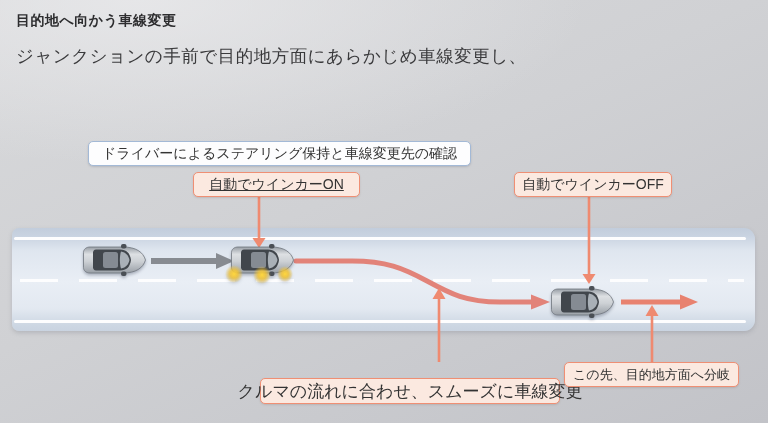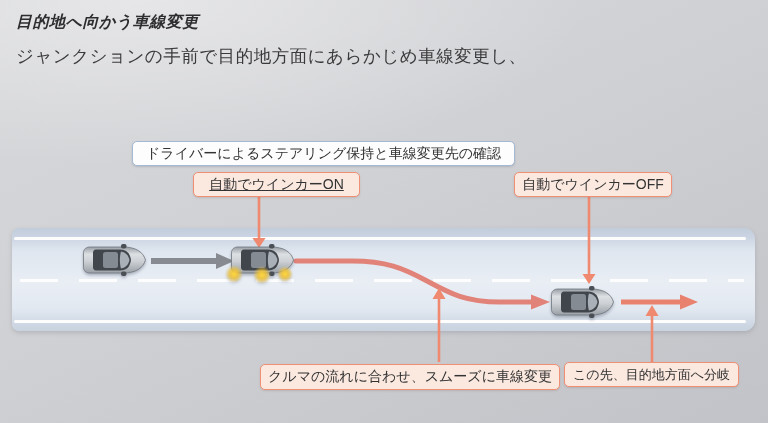--- a/index.html
+++ b/index.html
@@ -8,22 +8,22 @@
     width:768px;height:423px;
     overflow:hidden;
     font-family:"Liberation Sans","DejaVu Sans",sans-serif;
     background:
       radial-gradient(ellipse 90% 60% at 18% 0%, rgba(235,235,237,.75), rgba(235,235,237,0) 65%),
       linear-gradient(155deg,#d8d9db 0%,#d0d1d4 45%,#c2c3c8 100%);
     color:#333;
   }
   .title{
     position:absolute;left:16px;top:12px;
-    font-size:16px;font-weight:700;color:#2d2d2f;
-    letter-spacing:.5px;white-space:nowrap;font-style:italic;
+    font-size:14px;font-weight:700;color:#2d2d2f;
+    letter-spacing:.5px;white-space:nowrap;
   }
   .subtitle{
     position:absolute;left:16px;top:41px;
     font-size:17.5px;line-height:30px;color:#3a3a3c;
     letter-spacing:.5px;white-space:nowrap;
   }
   .callout{
     position:absolute;box-sizing:border-box;
     display:flex;align-items:center;justify-content:center;
     border-radius:5px;white-space:nowrap;
@@ -165,33 +165,33 @@
     <svg width="66" height="30" viewBox="0 0 66 30">
       <path d="M9,2 L42,2 C55,2 62,7 64.5,15 C62,23 55,28 42,28 L9,28 C5,28 2.5,25.5 2.5,22.5 L2.5,7.5 C2.5,4.5 5,2 9,2 Z" fill="url(#g-body)" stroke="#70767d" stroke-width="0.8"></path>
       <rect x="40" y="-1" width="5.5" height="4.5" rx="2" fill="#4a4f55"></rect>
       <rect x="40" y="26.5" width="5.5" height="4.5" rx="2" fill="#4a4f55"></rect>
       <path d="M15,4.5 L39,4.5 C45.5,4.5 49,8 50,15 C49,22 45.5,25.5 39,25.5 L15,25.5 C13,25.5 12,24 12,22.5 L12,7.5 C12,6 13,4.5 15,4.5 Z" fill="#41464c"></path>
       <rect x="22" y="7" width="15" height="16" rx="2.5" fill="#858b93"></rect>
       <path d="M40,6.5 C45,7.5 47.5,10.5 48.5,15 C47.5,19.5 45,22.5 40,23.5 C38.5,19 38.5,11 40,6.5 Z" fill="#a9b0b7"></path>
     </svg>
   </div>
 
-  <div class="callout blue" style="left:88px;top:141px;width:383px;height:25px;margin-left:44px;">
+  <div class="callout blue" style="left:88px;top:141px;width:383px;height:25px;">
     <span>ドライバーによるステアリング保持と車線変更先の確認</span>
   </div>
 
   <div class="callout salmon" style="left:193px;top:172px;width:167px;height:25px;text-decoration:underline;">
     <span>自動でウインカーON</span>
   </div>
 
   <div class="callout salmon" style="left:514px;top:172px;width:158px;height:25px;">
     <span>自動でウインカーOFF</span>
   </div>
 
-  <div class="callout salmon" style="left:260px;top:364px;width:300px;height:26px;font-size:14px;">
+  <div class="callout salmon" style="left:260px;top:378px;width:300px;height:26px;font-size:17px;">
     <span>クルマの流れに合わせ、スムーズに車線変更</span>
   </div>
 
   <div class="callout salmon" style="left:564px;top:362px;width:175px;height:25px;font-size:13px;text-align:right;">
     <span>この先、目的地方面へ分岐</span>
   </div>
 
 
 </div>
 

